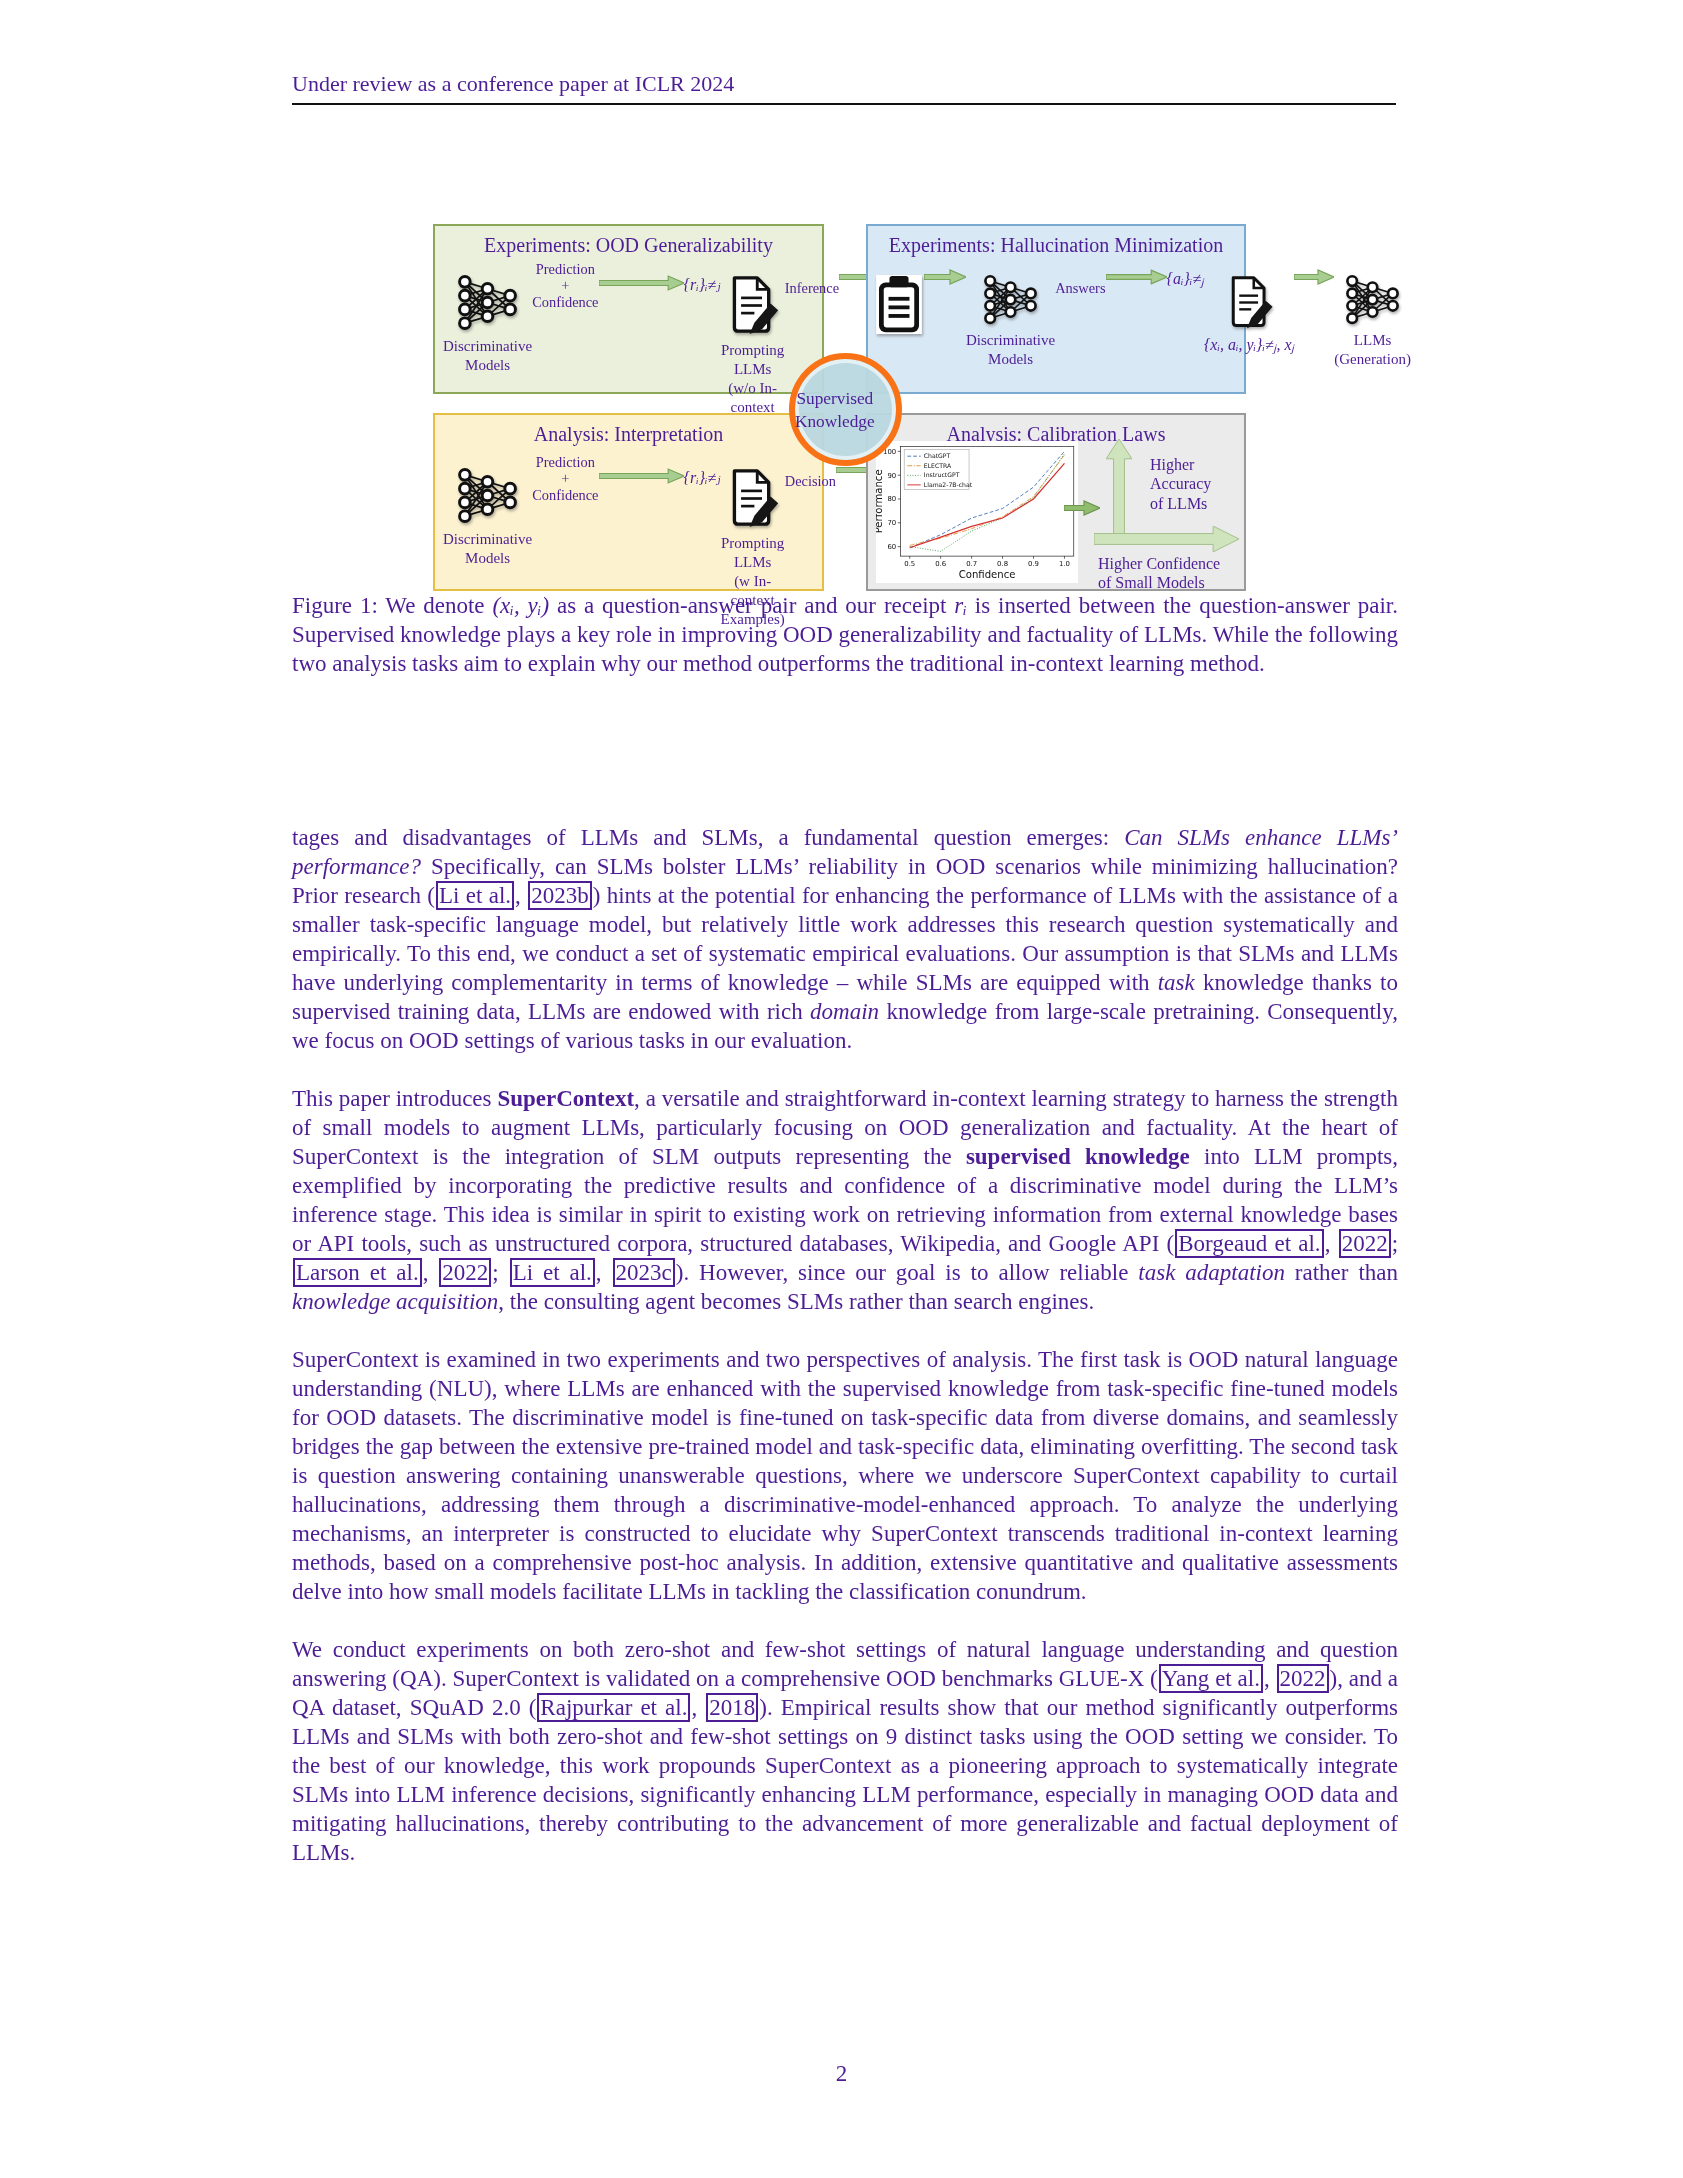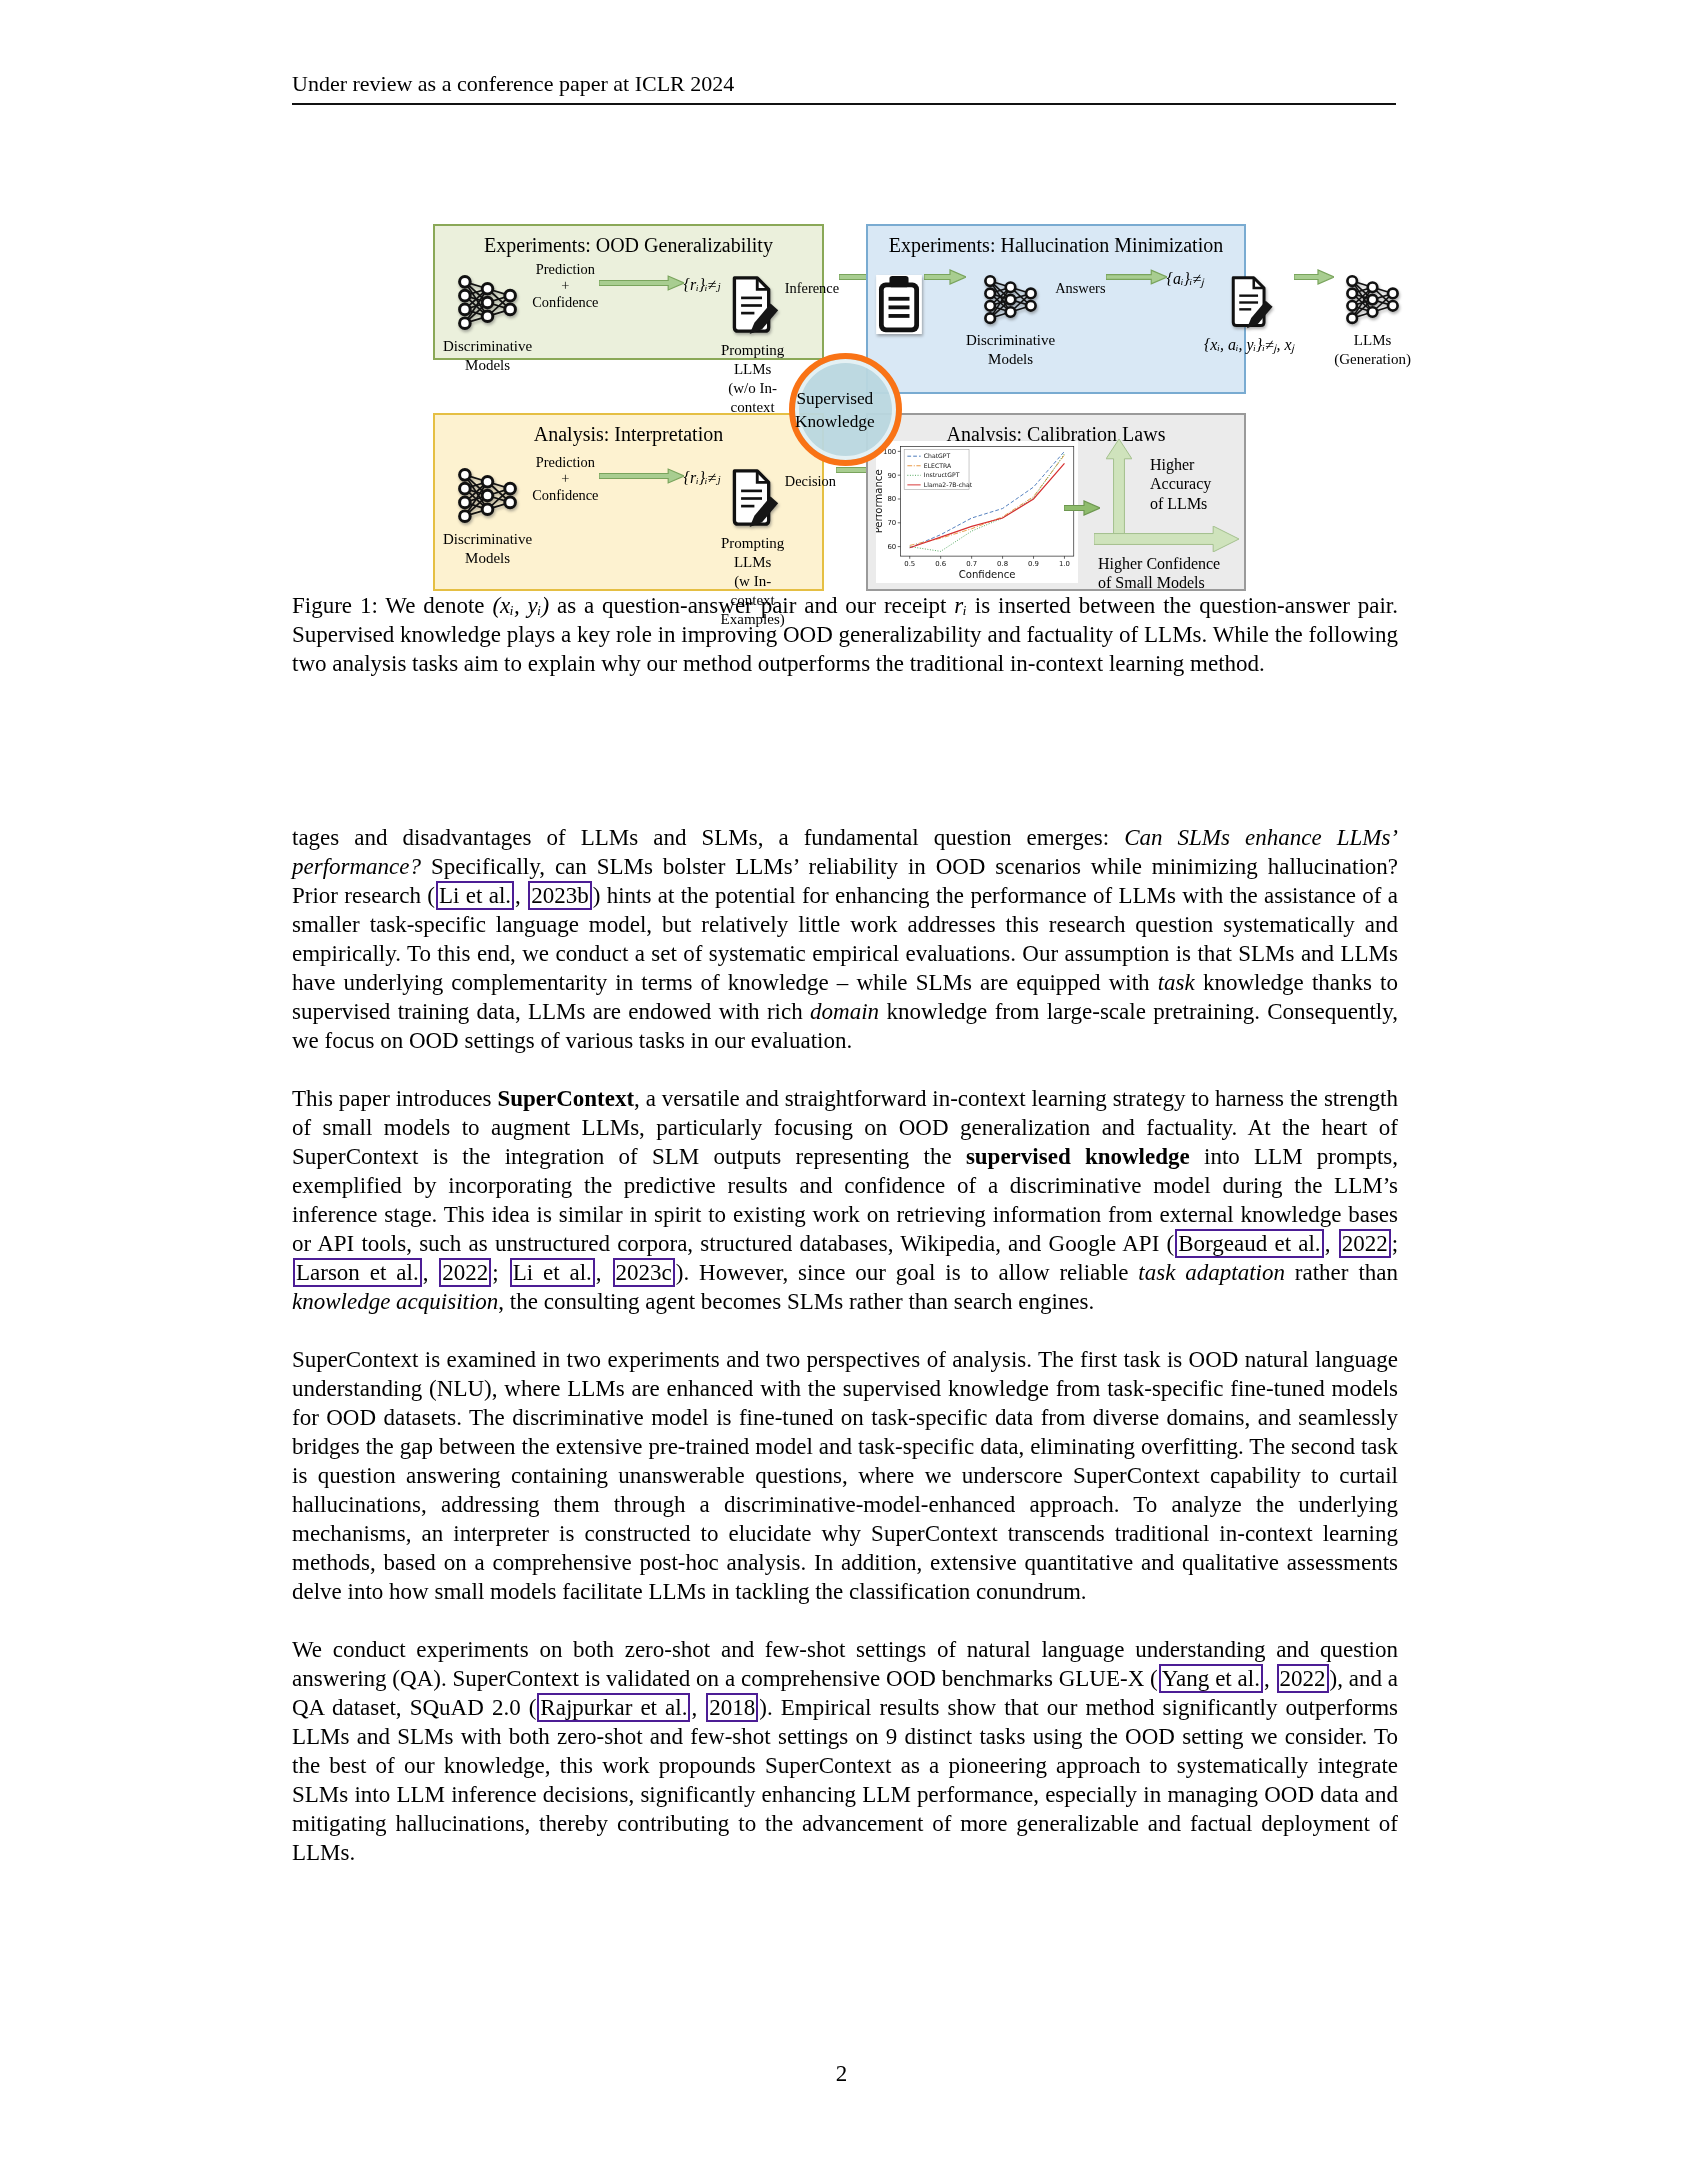--- a/index.html
+++ b/index.html
@@ -1,24 +1,24 @@
 <!DOCTYPE html>
 <html><head>
 <meta charset="utf-8">
 <style>
   html,body{margin:0;padding:0;background:#777;}
   .page{position:relative;width:1683px;height:2178px;background:#ffffff;margin:0 auto;
-        font-family:"Liberation Serif","DejaVu Serif",serif;color:#000000;overflow:hidden;}
+        font-family:"Liberation Serif","DejaVu Serif",serif;color:#4c1d95;overflow:hidden;}
   
   .hdr{position:absolute;left:292px;top:71px;width:1104px;font-size:22px;}
   .hdr-rule{position:absolute;left:292px;top:103px;width:1104px;height:2px;background:#111;}
   
   .fig{position:absolute;left:433px;top:224px;width:813px;height:367px;}
   .panel{position:absolute;box-sizing:border-box;}
-  .p1{left:0;top:0;width:391px;height:136px;background:#ebf0dc;border:2.5px solid #8aa857;}
+  .p1{left:0;top:0;width:391px;height:170px;background:#ebf0dc;border:2.5px solid #8aa857;}
   .p2{left:433px;top:0;width:380px;height:170px;background:#d9e8f5;border:2.5px solid #79abd1;font-family:Liberation Serif, serif;}
   .p3{left:0;top:189px;width:391px;height:178px;background:#fdf2d0;border:2.5px solid #e5bf43;}
   .p4{left:433px;top:189px;width:380px;height:178px;background:#ebebeb;border:2.5px solid #9a9a9a;}
   .panel-title{margin-top:8px;font-size:20px;text-align:center;white-space:nowrap;}
   .flow{display:flex;justify-content:space-between;align-items:flex-start;padding:0 8px;margin-top:4px;}
   .flow-item{display:flex;flex-direction:column;align-items:center;}
   .flow-item .isvg{margin-top:13px;filter:drop-shadow(1.5px 2.5px 1.5px rgba(70,70,70,.45));}
   .flbl{margin-top:4px;font-size:15px;line-height:19px;text-align:center;white-space:pre-line;}
   .flow-arrow{display:flex;align-items:center;}
   .fa-above{min-height:35px;display:flex;align-items:flex-end;justify-content:center;

